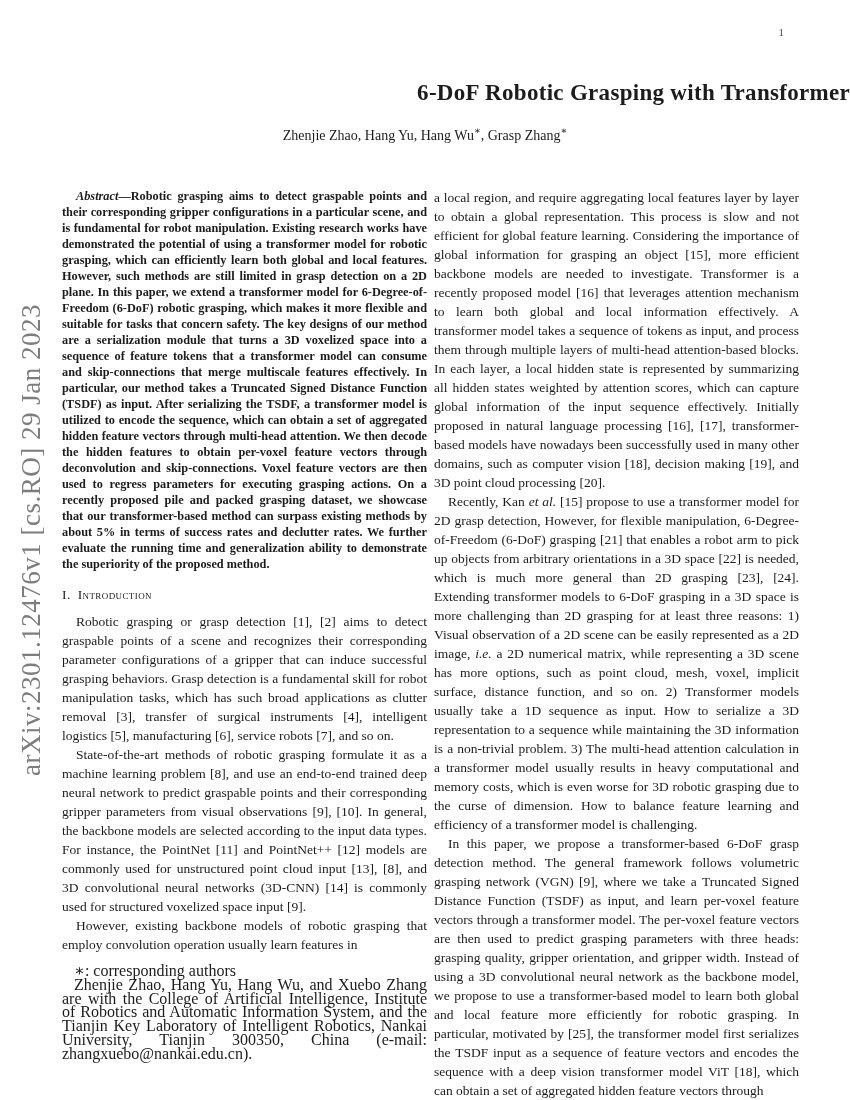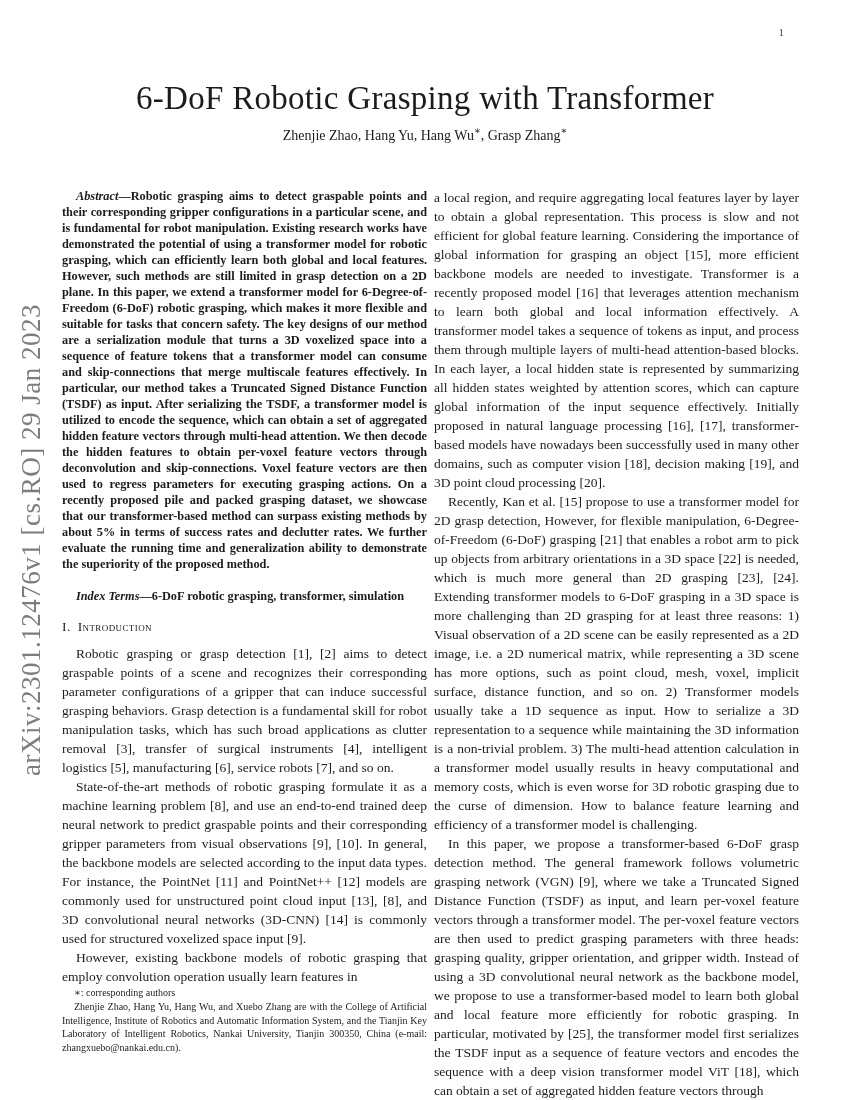--- a/index.html
+++ b/index.html
@@ -21,23 +21,23 @@
     left:31px;top:540px;
     transform:translate(-50%,-50%) rotate(-90deg);
     transform-origin:center;
     white-space:nowrap;
     font-size:27px;
     color:#7d7d7d;
     letter-spacing:0.5px;
   }
   .title{
     position:absolute;top:80px;left:0;right:0;
-    text-align:center;
-    font-size:33px;
-    font-weight:400;
+    text-align:right;
+    font-size:23px;
+    font-weight:700;
     letter-spacing:0.3px;
   }
   .authors{
     position:absolute;top:128px;left:0;right:0;
     text-align:center;
     font-size:14px;
   }
   .authors sup{font-size:10px;line-height:0;}
   .columns{
     position:absolute;top:188px;left:62px;width:743px;
@@ -64,46 +64,46 @@
     margin:16px 0 0 0;text-indent:14px;
   }
   .section-heading{
     font-size:13.5px;
     margin:15px 0 9px 0;
     font-variant:small-caps;
     letter-spacing:0.4px;
   }
   .section-heading .sec-num{margin-right:7px;}
   .footnote{
-    font-size:10px;line-height:13.8px;
+    margin-top:10px;
+    font-size:16px;line-height:13.8px;
     text-align:justify;
   }
   .footnote p{margin:0;text-indent:12px;}
-  .it{}
+  .it{font-style:italic;}
   sup{font-size:9px;}
 </style>
 </head>
 <body>
 
 <div class="page">
 
   <div class="page-number">1</div>
 
   <div class="arxiv-watermark">arXiv:2301.12476v1  [cs.RO]  29 Jan 2023</div>
 
   <div class="title">6-DoF Robotic Grasping with Transformer</div>
 
   <div class="authors"><span>Zhenjie Zhao, Hang Yu, Hang Wu</span><sup>∗</sup><span>, Grasp Zhang</span><sup>∗</sup></div>
 
   <div class="columns">
 
     <div class="col">
       <p class="abstract"><span class="lead">Abstract</span><span>—Robotic grasping aims to detect graspable points and their corresponding gripper configurations in a particular scene, and is fundamental for robot manipulation. Existing research works have demonstrated the potential of using a transformer model for robotic grasping, which can efficiently learn both global and local features. However, such methods are still limited in grasp detection on a 2D plane. In this paper, we extend a transformer model for 6-Degree-of-Freedom (6-DoF) robotic grasping, which makes it more flexible and suitable for tasks that concern safety. The key designs of our method are a serialization module that turns a 3D voxelized space into a sequence of feature tokens that a transformer model can consume and skip-connections that merge multiscale features effectively. In particular, our method takes a Truncated Signed Distance Function (TSDF) as input. After serializing the TSDF, a transformer model is utilized to encode the sequence, which can obtain a set of aggregated hidden feature vectors through multi-head attention. We then decode the hidden features to obtain per-voxel feature vectors through deconvolution and skip-connections. Voxel feature vectors are then used to regress parameters for executing grasping actions. On a recently proposed pile and packed grasping dataset, we showcase that our transformer-based method can surpass existing methods by about 5% in terms of success rates and declutter rates. We further evaluate the running time and generalization ability to demonstrate the superiority of the proposed method.</span></p>
 
-      <p class="index-terms"><span class="lead">Index Terms</span><span>—6-DoF robotic grasping, transformer, simulation</span></p>
 
       <div class="section-heading"><span class="sec-num">I.</span><span>Introduction</span></div>
 
       <div class="body-text">
         <p>Robotic grasping or grasp detection [1], [2] aims to detect graspable points of a scene and recognizes their corresponding parameter configurations of a gripper that can induce successful grasping behaviors. Grasp detection is a fundamental skill for robot manipulation tasks, which has such broad applications as clutter removal [3], transfer of surgical instruments [4], intelligent logistics [5], manufacturing [6], service robots [7], and so on.</p>
         <p>State-of-the-art methods of robotic grasping formulate it as a machine learning problem [8], and use an end-to-end trained deep neural network to predict graspable points and their corresponding gripper parameters from visual observations [9], [10]. In general, the backbone models are selected according to the input data types. For instance, the PointNet [11] and PointNet++ [12] models are commonly used for unstructured point cloud input [13], [8], and 3D convolutional neural networks (3D-CNN) [14] is commonly used for structured voxelized space input [9].</p>
         <p>However, existing backbone models of robotic grasping that employ convolution operation usually learn features in</p>
       </div>
 
       <div class="footnote">

